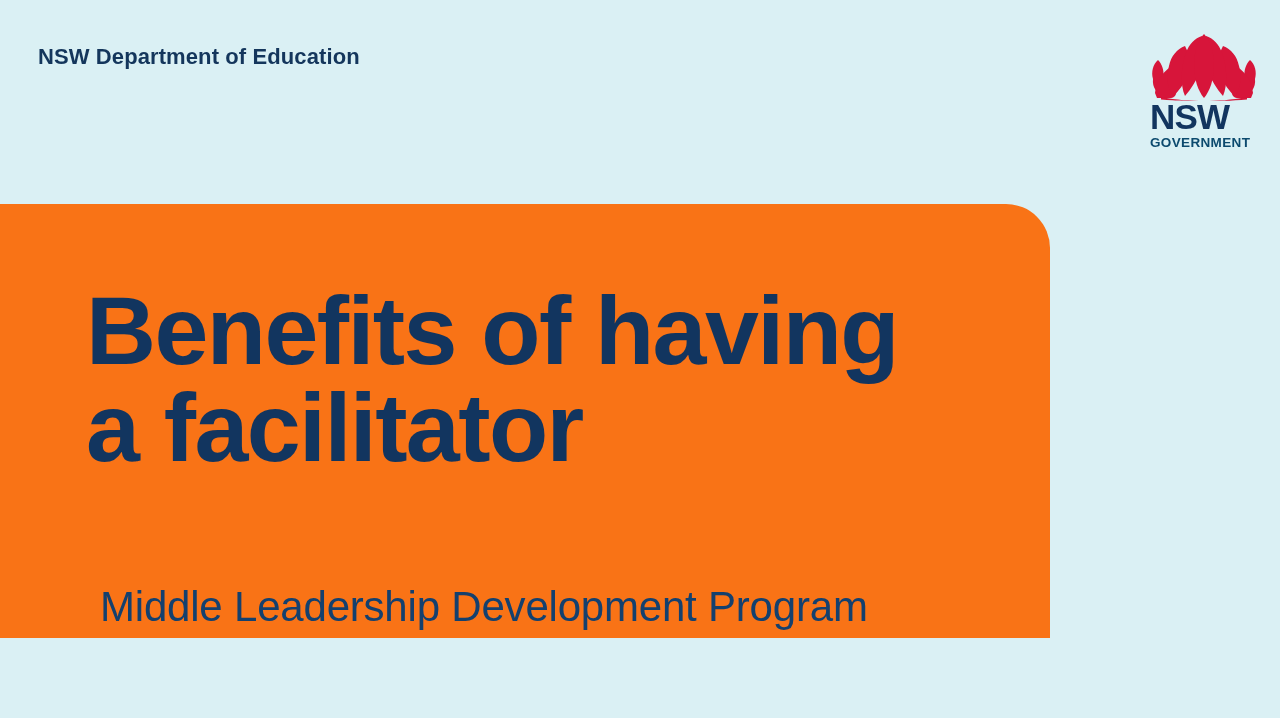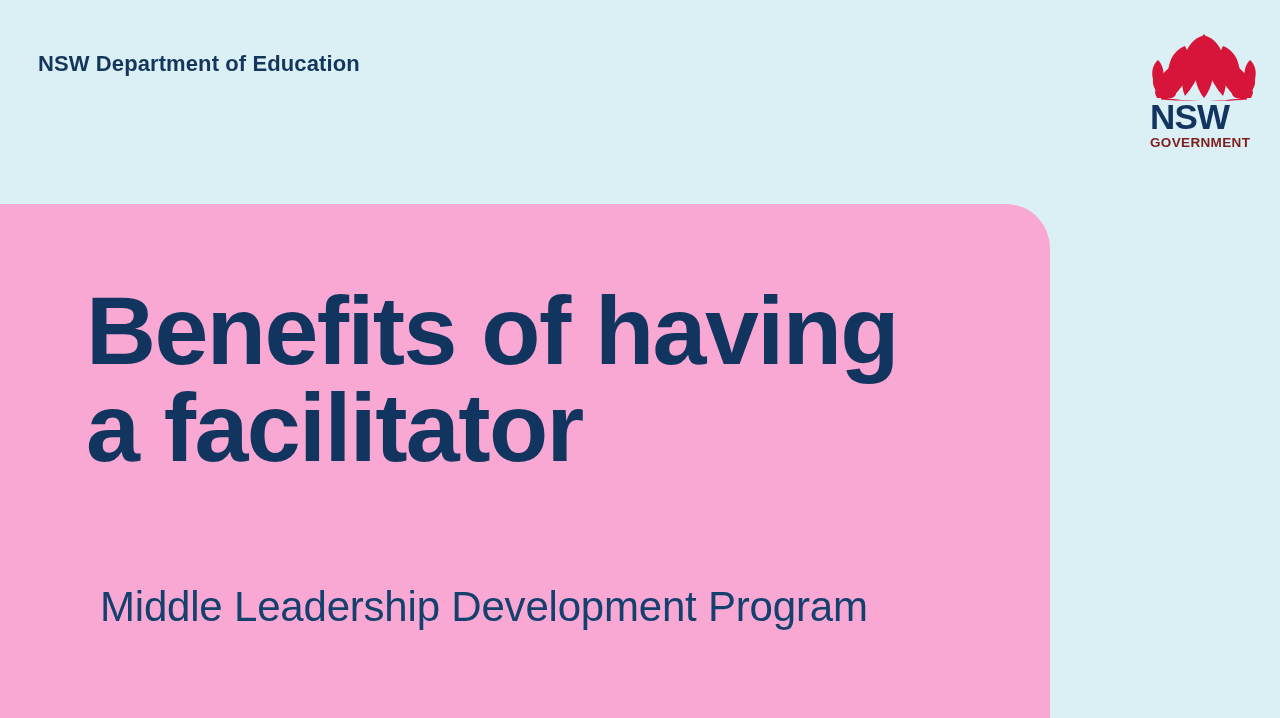--- a/index.html
+++ b/index.html
@@ -29,21 +29,21 @@
     left: 0;
     top: 0;
     width: 1280px;
     height: 204px;
     background: #daf0f4;
   }
 
   #org-name {
     position: absolute;
     left: 38px;
-    top: 51px;
+    top: 44px;
     font-size: 22px;
     font-weight: 600;
     letter-spacing: 0.1px;
     color: #14365c;
     white-space: nowrap;
     text-align: right;
   }
 
   
   #nsw-logo {
@@ -75,31 +75,31 @@
     letter-spacing: -0.8px;
     color: #12355f;
   }
   #logo-government {
     display: block;
     margin-top: 1px;
     font-size: 13.5px;
     line-height: 15px;
     font-weight: 700;
     letter-spacing: 0.35px;
-    color: #7f1d1d;
+    color: #0c4a6e;
   }
 
   
   #content-card {
     position: absolute;
     left: 0;
     top: 204px;
     width: 1050px;
-    height: 514px;
-    background: #f9a8d4;
+    height: 434px;
+    background: #f97316;
     border-top-right-radius: 44px;
     text-decoration: underline;
   }
 
   #slide-title {
     position: absolute;
     left: 86px;
     top: 78px;
     width: 900px;
     margin: 0;

